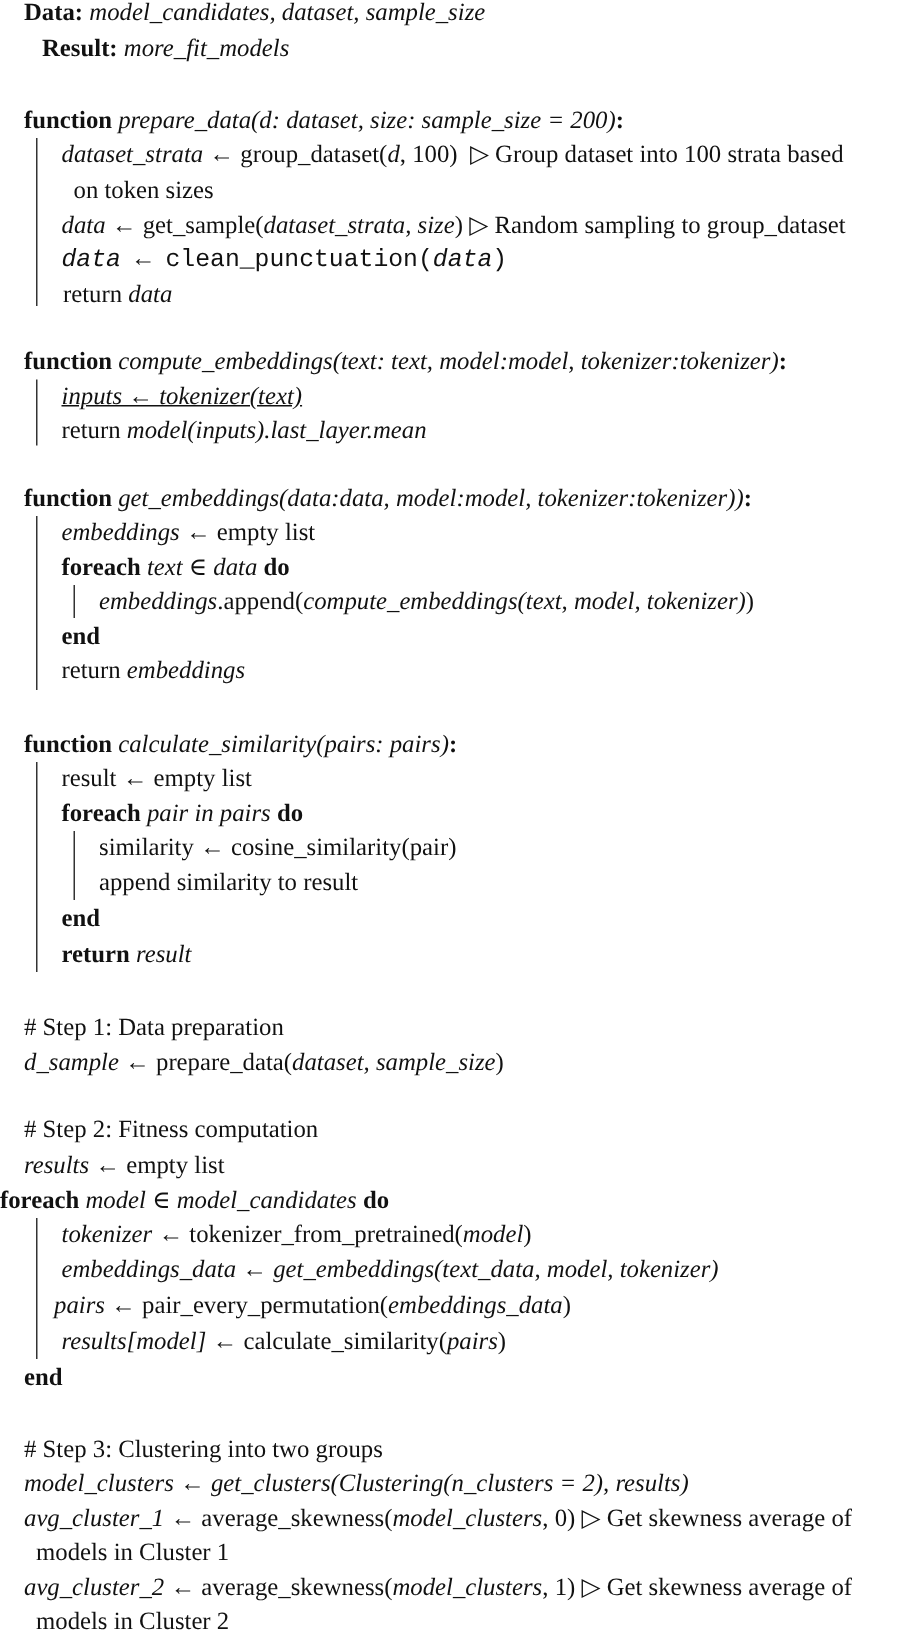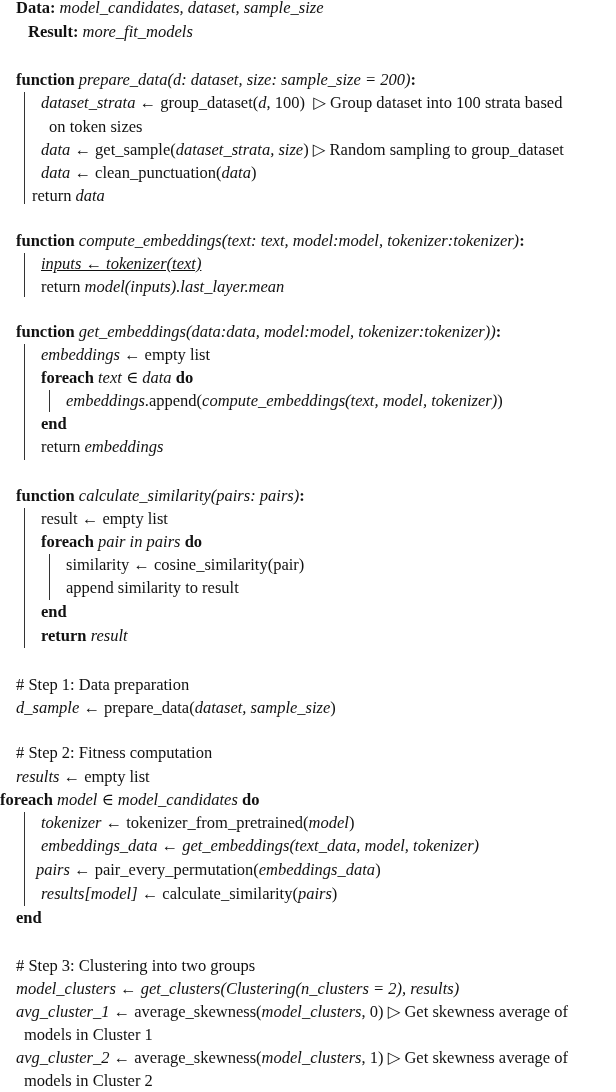--- a/index.html
+++ b/index.html
@@ -23,22 +23,22 @@
 <div class="ln" style="left:16px; top:21px;margin-left:12px;">
   <span class="b">Result:</span>
   <span class="i">more_fit_models</span>
 </div>
 
 <div class="ln" style="left:16px; top:69px;"><span class="b">function</span> <span class="i">prepare_data(d: dataset, size: sample_size = 200)</span><span class="b">:</span></div>
 <div class="vbar" style="left:24px; top:92px; height:112px;"></div>
 <div class="ln" style="left:41px; top:92px;"><span class="i">dataset_strata</span><span> ← group_dataset(</span><span class="i">d</span><span>, 100)</span>&nbsp;&nbsp;<span>▷ Group dataset into 100 strata based</span></div>
 <div class="ln" style="left:49px; top:116px;">on token sizes</div>
 <div class="ln" style="left:41px; top:139px;"><span class="i">data</span><span> ← get_sample(</span><span class="i">dataset_strata, size</span><span>)</span> <span>▷ Random sampling to group_dataset</span></div>
-<div class="ln" style="left:41px; top:162px;"><span class="i">data</span><span> ← clean_punctuation(</span><span class="i">data</span><span>)</span></div>
-<div class="ln" style="left:32px; top:185px;"><span>return </span><span class="i">data</span></div>
+<div class="ln" style="left:41px; top:162px;font-family:Liberation Mono, monospace;"><span class="i">data</span><span> ← clean_punctuation(</span><span class="i">data</span><span>)</span></div>
+<div class="ln" style="left:42px; top:185px;"><span>return </span><span class="i">data</span></div>
 
 <div class="ln" style="left:16px; top:230px;"><span class="b">function</span> <span class="i">compute_embeddings(text: text, model:model, tokenizer:tokenizer)</span><span class="b">:</span></div>
 <div class="vbar" style="left:24px; top:253px; height:44px;"></div>
 <div class="ln i" style="left:41px; top:253px;text-decoration:underline;">inputs ← tokenizer(text)</div>
 <div class="ln" style="left:41px; top:276px;"><span>return </span><span class="i">model(inputs).last_layer.mean</span></div>
 
 <div class="ln" style="left:16px; top:321px;"><span class="b">function</span> <span class="i">get_embeddings(data:data, model:model, tokenizer:tokenizer))</span><span class="b">:</span></div>
 <div class="vbar" style="left:24px; top:344px; height:116px;"></div>
 <div class="ln" style="left:41px; top:344px;"><span class="i">embeddings</span><span> ← empty list</span></div>
 <div class="ln" style="left:41px; top:367px;"><span class="b">foreach</span><span class="i"> text ∈ data </span><span class="b">do</span></div>

